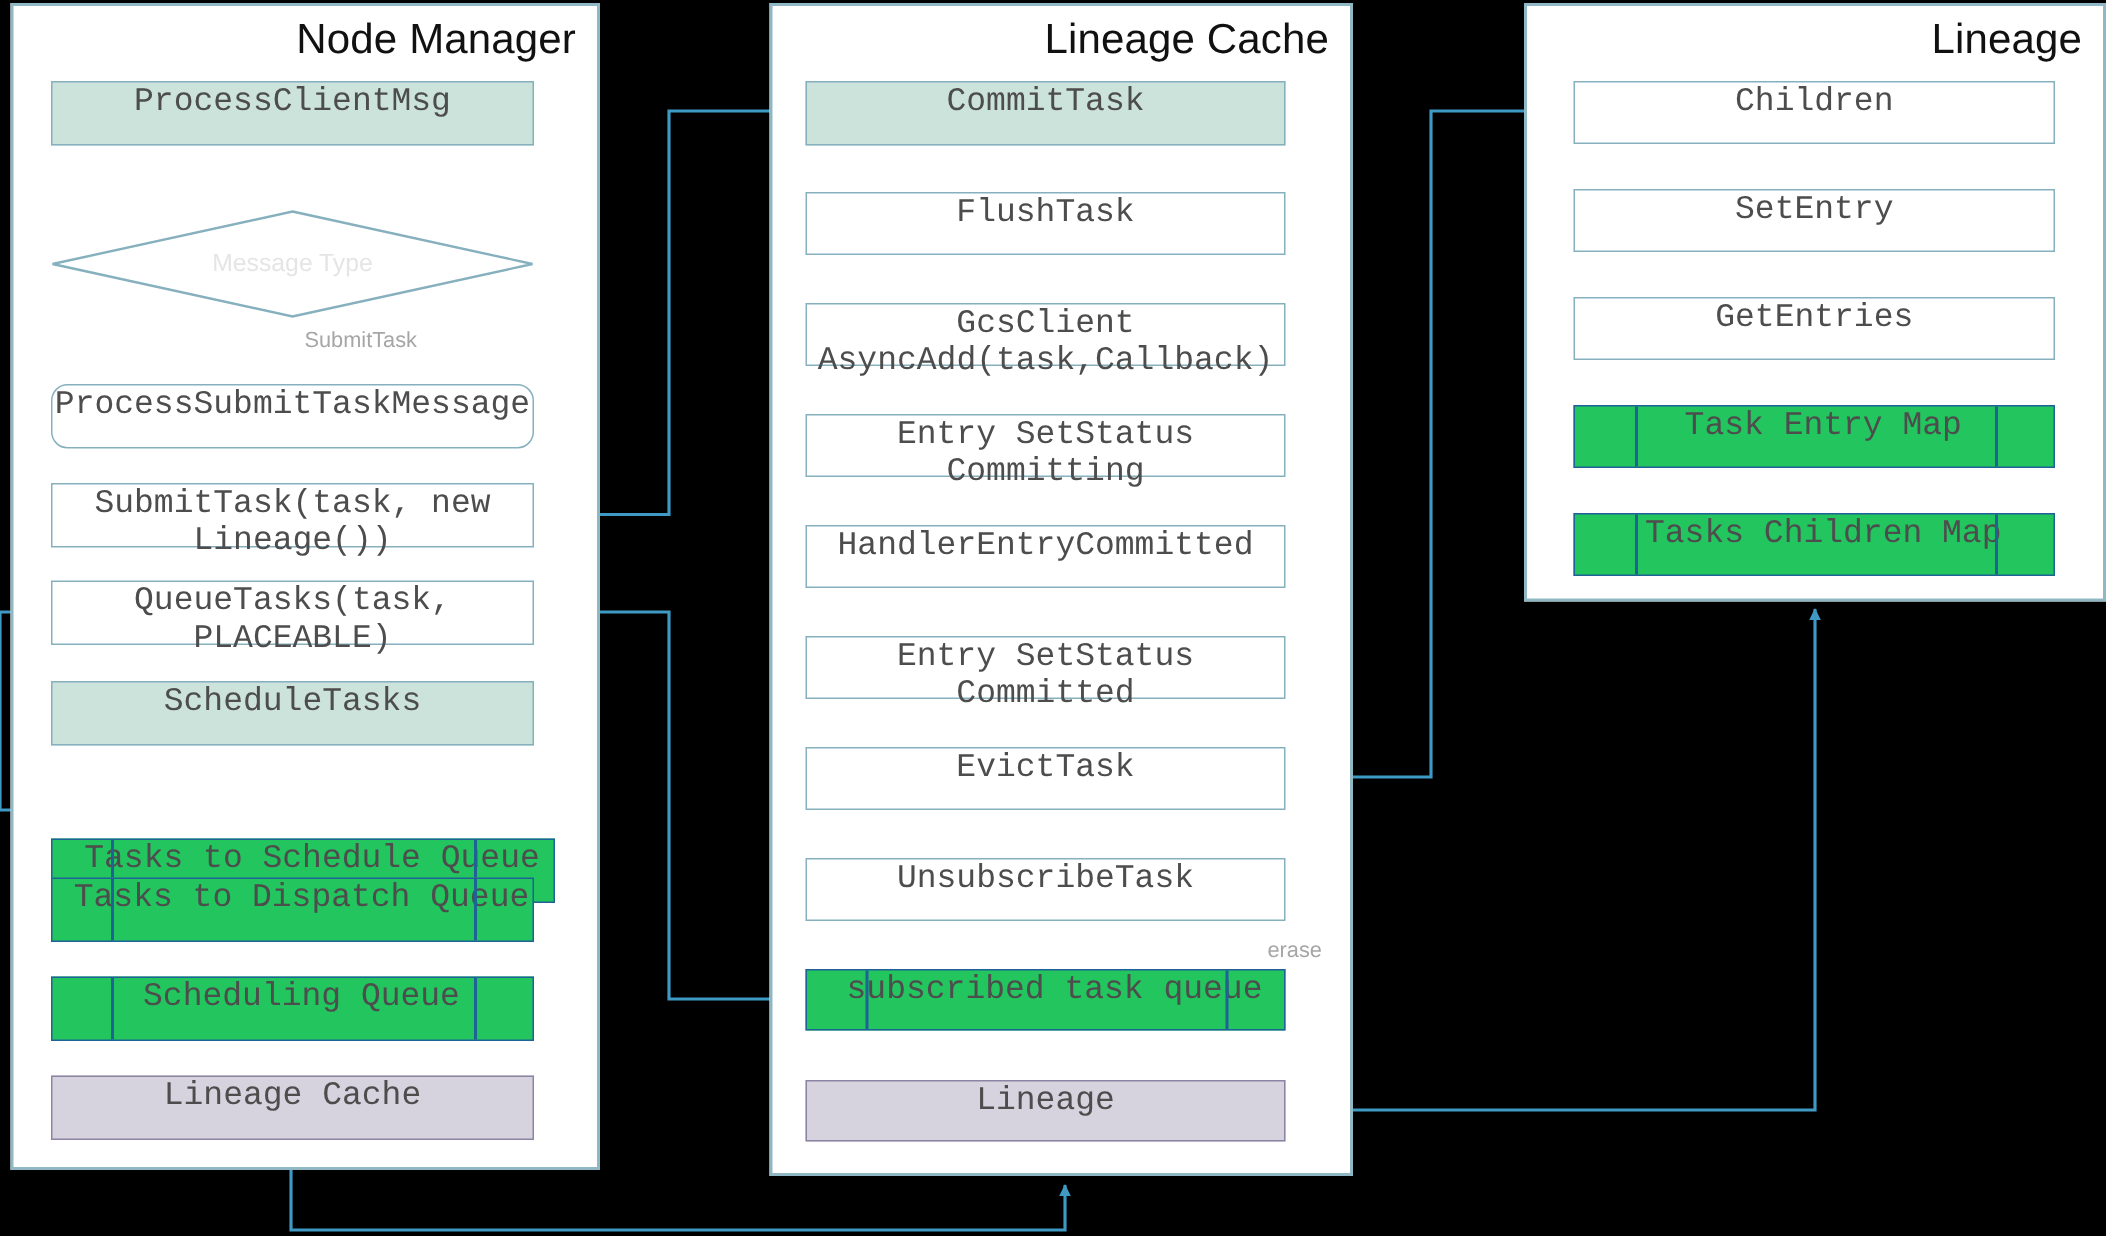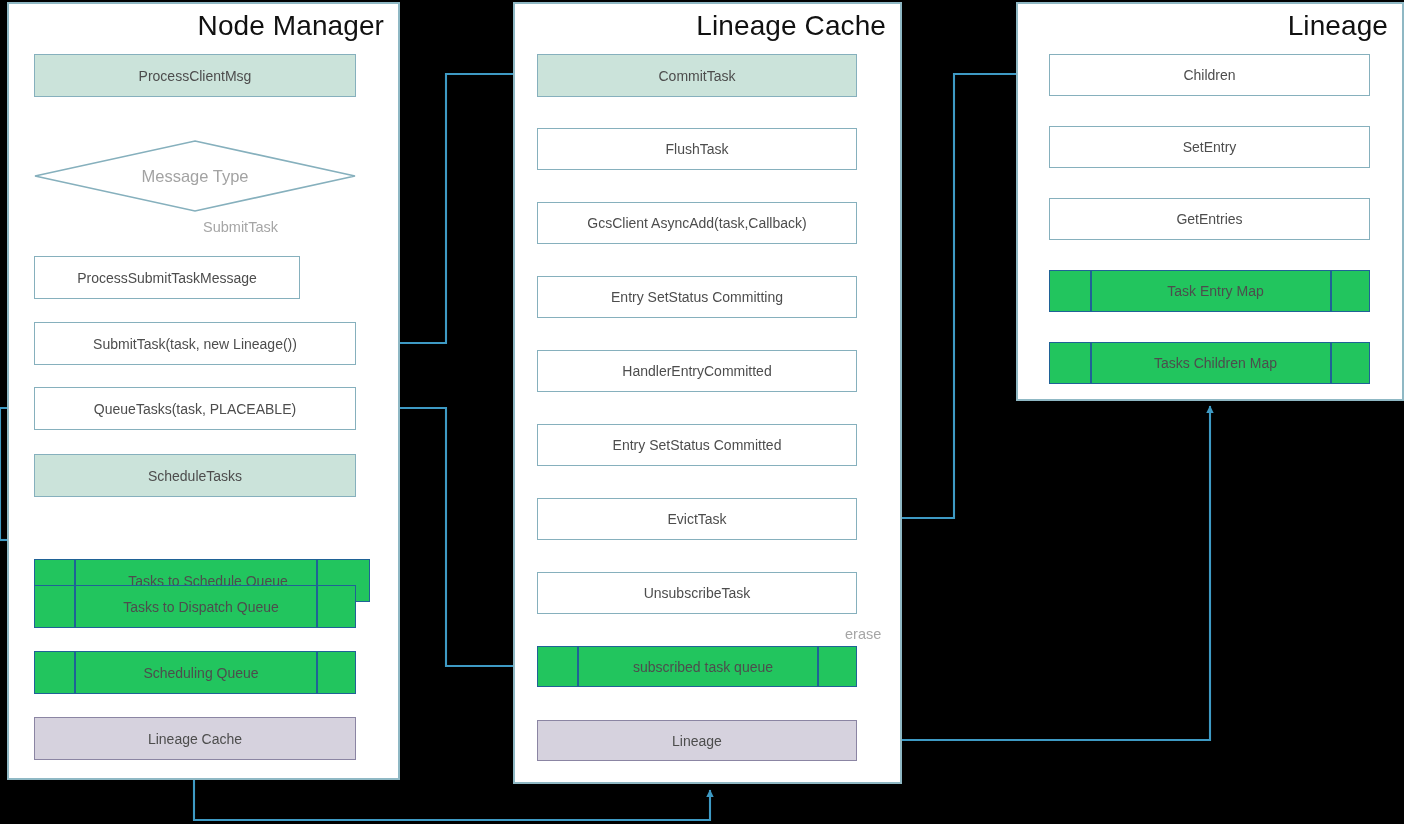--- a/index.html
+++ b/index.html
@@ -3,34 +3,34 @@
 <meta charset="utf-8">
 <style>
   html,body{margin:0;padding:0;background:#000;}
   body{width:1404px;height:824px;font-family:"Liberation Sans",sans-serif;overflow:hidden;}
   #stage{position:relative;width:1404px;height:824px;background:#000;}
 
   .panel{position:absolute;background:#ffffff;border:2px solid #8fb8c4;box-sizing:border-box;}
   .panel-title{position:absolute;top:6px;right:14px;font-size:28px;color:#111;font-weight:400;
                font-family:"Liberation Sans",sans-serif;letter-spacing:.1px;}
 
-  .node{position:absolute;box-sizing:border-box;display:flex;align-items:center;
-        justify-content:center;font-size:14px;color:#4d4d4d;text-align:center;}
+  .node{position:absolute;box-sizing:border-box;display:flex;
+        justify-content:center;font-size:22px;color:#4d4d4d;text-align:center;font-family:Liberation Mono, monospace;}
 
   .n-plain{background:#ffffff;border:1.6px solid #86b0bd;}
   .n-green{background:#cbe3da;border:1.6px solid #86b0bd;}
   .n-purple{background:#d6d2de;border:1.6px solid #8b85a3;}
 
   .n-queue{background:#22c55e;border:1.6px solid #1f6296;padding-left:12px;}
   .n-queue .qcell{position:absolute;top:0;bottom:0;width:1.6px;background:#1f6296;}
 
   .diamond{position:absolute;}
   .diamond svg{display:block;}
   .diamond .dlabel{position:absolute;left:0;right:0;top:50%;transform:translateY(-50%);
-                   text-align:center;font-size:16.5px;color:#a3a3a3;}
+                   text-align:center;font-size:16.5px;color:#e5e5e5;}
 
   .edge-label{position:absolute;font-size:14.5px;color:#a6a6a6;}
 
   svg.wires{position:absolute;left:0;top:0;width:1404px;height:824px;pointer-events:none;overflow:visible;}
 </style>
 </head>
 <body>
 
 <div id="stage">
 
@@ -85,21 +85,21 @@
     <svg width="322" height="72" viewBox="0 0 322 72" xmlns="http://www.w3.org/2000/svg">
       <polygon points="161,1 321,36 161,71 1,36" fill="#ffffff" stroke="#86b0bd" stroke-width="1.6"></polygon>
     </svg>
     <div class="dlabel">Message Type</div>
   </div>
 
   <div class="edge-label" style="left:203px;top:219px;">
     <span>SubmitTask</span>
   </div>
 
-  <div class="node n-plain" style="left:34px;top:256px;width:266px;height:43px;">
+  <div class="node n-plain" style="left:34px;top:256px;width:322px;height:43px;border-radius:11px;">
     <span>ProcessSubmitTaskMessage</span>
   </div>
 
   <div class="node n-plain" style="left:34px;top:322px;width:322px;height:43px;">
     <span>SubmitTask(task, new Lineage())</span>
   </div>
 
   <div class="node n-plain" style="left:34px;top:387px;width:322px;height:43px;">
     <span>QueueTasks(task, PLACEABLE)</span>
   </div>

